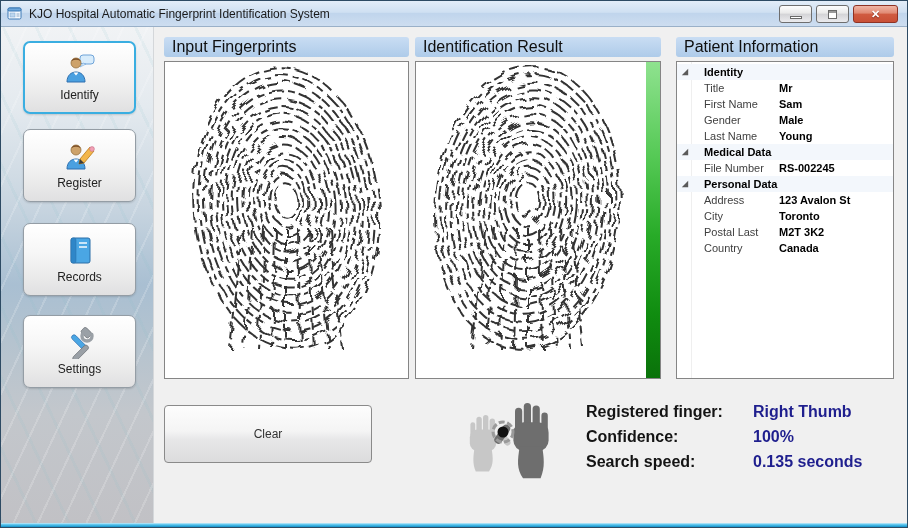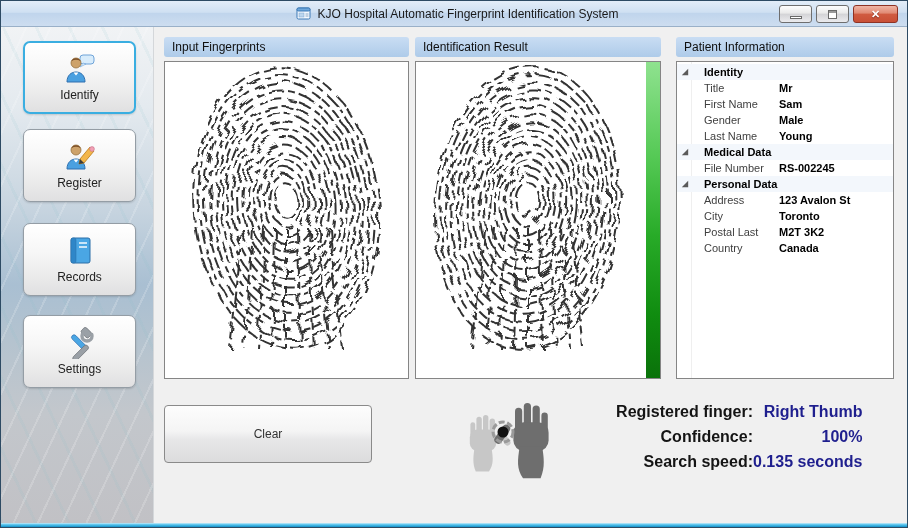--- a/index.html
+++ b/index.html
@@ -3,21 +3,21 @@
 <meta charset="utf-8">
 <style>
   * { margin:0; padding:0; box-sizing:border-box; }
   html,body { width:908px; height:528px; font-family:"Liberation Sans", sans-serif; }
   .window { position:relative; width:908px; height:528px; background:#f0f0f0;
             border:1px solid #2d4a63; overflow:hidden; }
 
   
   .titlebar { position:absolute; left:0; top:0; right:0; height:26px;
     background:linear-gradient(180deg,#e3edf8 0%,#cfe0f2 45%,#c0d5ec 50%,#cdddf0 100%);
-    border-bottom:1px solid #9ab0c8; display:flex; align-items:center; padding-left:6px;justify-content:center; }
+    border-bottom:1px solid #9ab0c8; display:flex; align-items:center; padding-left:6px; }
   .app-icon { width:16px; height:16px; margin-right:6px; flex:0 0 auto; }
   .win-title { font-size:12px; color:#1a1a1a; }
   .win-controls { position:absolute; top:4px; right:9px; display:flex; gap:4px; }
   .wbtn { width:33px; height:18px; border:1px solid #6e6e6e; border-radius:3px;
     background:linear-gradient(180deg,#fdfdfd,#e9e9e9 45%,#d3d3d6 50%,#ebebee);
     display:flex; align-items:center; justify-content:center; cursor:default; }
   .wbtn.close { width:45px; border-color:#8e3224;
     background:linear-gradient(180deg,#f0b5a5,#e08973 45%,#d05b41 50%,#c94f36); }
   .glyph-min { width:12px; height:3px; background:#fff; border:1px solid #6a6a6a; margin-top:7px; }
   .glyph-max { width:9px; height:9px; border:1px solid #6a6a6a; background:#fff;
@@ -36,21 +36,21 @@
     background:linear-gradient(180deg,#ffffff,#f6f6f6 42%,#ececec 70%,#e0e0e1);
     display:flex; flex-direction:column; align-items:center; justify-content:center; gap:3px;
     box-shadow:0 1px 2px rgba(0,0,0,.15); }
   .side-btn.selected { border:2px solid #3aaee1; }
   .side-btn .lbl { font-size:12px; color:#222; }
   .side-btn svg { width:34px; height:32px; }
 
   
   .panel-header { position:absolute; height:20px; border-radius:3px;
     background:linear-gradient(180deg,#c9ddf3,#aecbe9); color:#0f0f0f;
-    font-size:12px; line-height:20px; padding-left:8px; }
+    font-size:16px; line-height:20px; padding-left:8px; }
   .fp-box { position:absolute; top:60px; height:318px; background:#fff;
     border:1px solid #858585; overflow:hidden; }
   .fp-box svg.print { position:absolute; left:0; top:0; }
   .conf-bar { position:absolute; right:0; top:0; bottom:0; width:14px;
     background:linear-gradient(180deg,#8fe28f 0%,#55c955 30%,#28ab28 55%,#108c10 80%,#0a720a 100%); }
 
   
   .pgrid { position:absolute; left:675px; top:60px; width:218px; height:318px;
     background:#fff; border:1px solid #858585; font-size:11px; overflow:hidden; padding-top:2px; }
   .pgrid::before { content:""; position:absolute; left:14px; top:0; bottom:0; width:1px; background:#efefef; }
@@ -62,21 +62,21 @@
   .prow.cat .pname { padding-left:11px; }
   .tri { width:8px; height:8px; }
 
   
   .clear-btn { position:absolute; left:163px; top:404px; width:208px; height:58px;
     border:1px solid #8a8a8a; border-radius:4px; cursor:pointer;
     background:linear-gradient(180deg,#fdfdfd,#f4f4f4 45%,#e7e7e8 60%,#dcdcdd);
     font-size:12px; color:#333; display:flex; align-items:center; justify-content:center;
     font-family:"Liberation Sans",sans-serif; }
   .hands { position:absolute; left:450px; top:398px; }
-  .results { position:absolute; left:585px; top:402px; font-size:16px; font-weight:bold;text-align:right; }
+  .results { position:absolute; left:585px; top:402px; font-size:16px; font-weight:bold; }
   .rrow { display:grid; grid-template-columns:167px auto; margin-bottom:7px; }
   .rrow .rlabel { color:#141414; }
   .rrow .rvalue { color:#1f1f8e; }
 
   .bottom-accent { position:absolute; left:0; right:0; bottom:0; height:4px;
     background:linear-gradient(180deg,#c8ecfa 0%,#5cc5ee 40%,#1092ca 100%); }
 </style>
 </head>
 <body>
 

